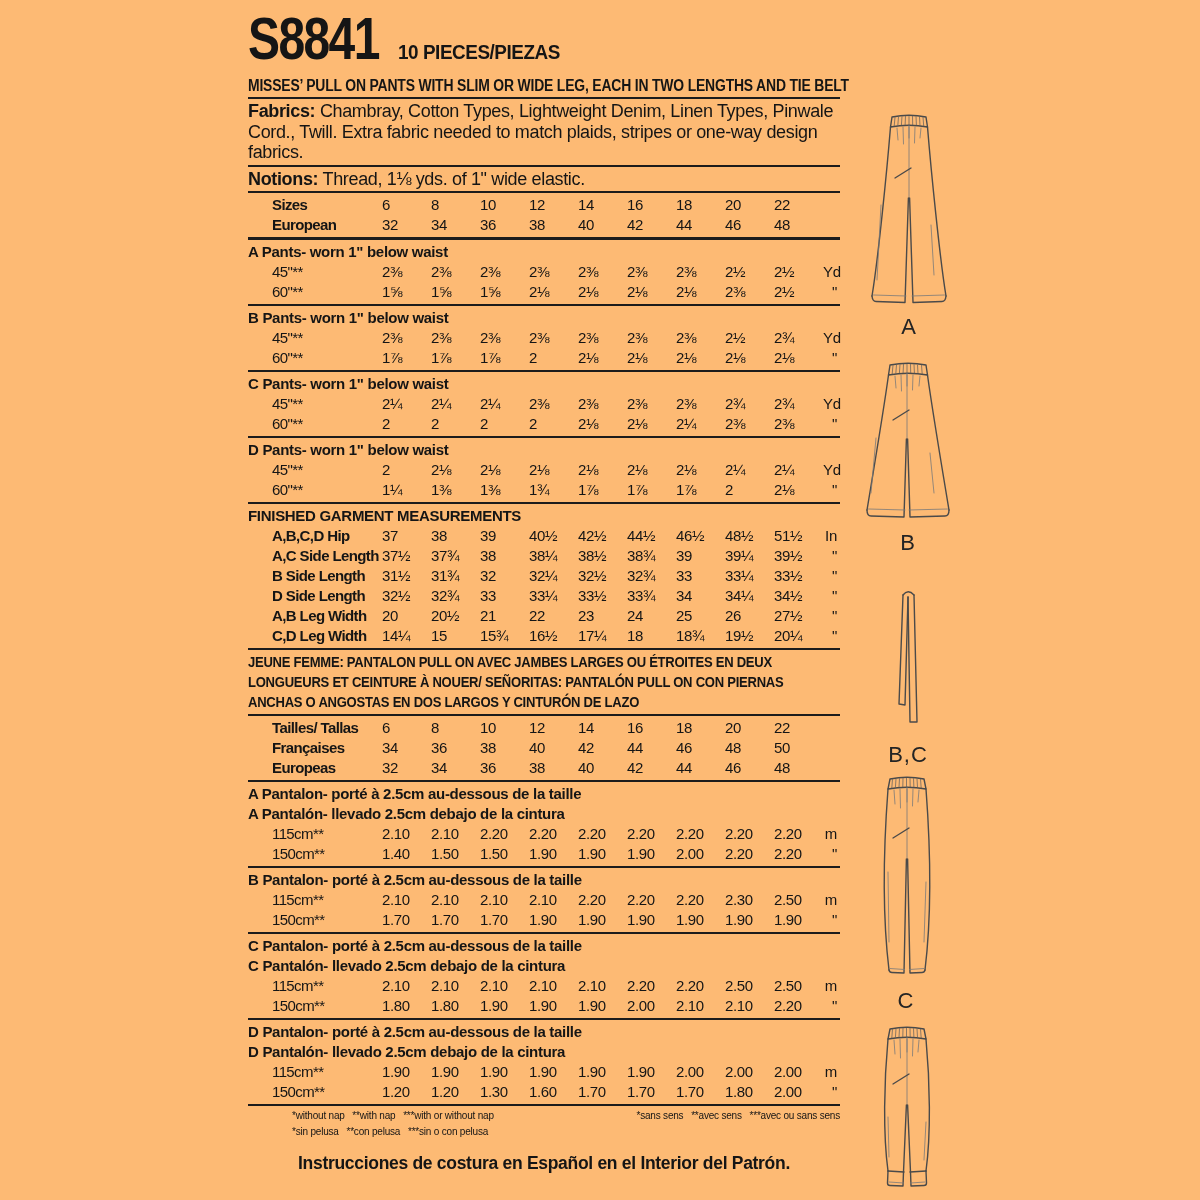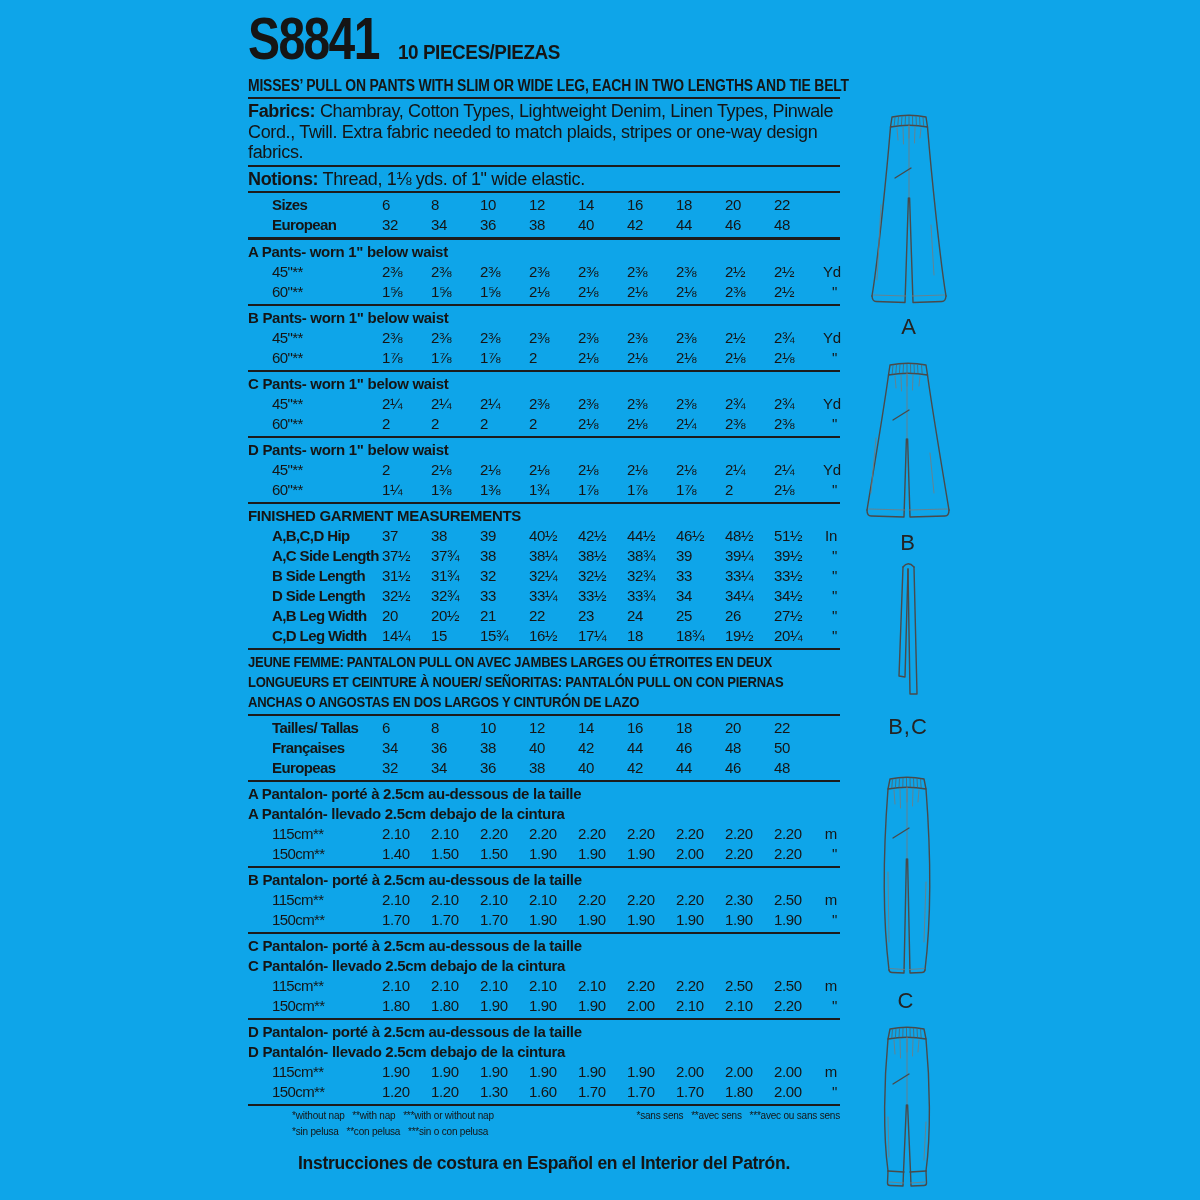--- a/index.html
+++ b/index.html
@@ -1,16 +1,16 @@
 <!DOCTYPE html>
 <html><head>
 <meta charset="utf-8">
 <style>
   html,body{margin:0;padding:0;background:#ffffff;}
-  .sheet{position:relative;width:1200px;height:1200px;background:#0ea5e9;overflow:hidden;
+  .sheet{position:relative;width:1200px;height:1200px;background:#fdba74;overflow:hidden;
          font-family:"Liberation Sans",sans-serif;color:#151515;}
   .main{position:absolute;left:248px;top:4px;width:592px;}
   .brand-row{display:flex;align-items:flex-end;height:64px;}
   .pattern-no{font-size:60px;font-weight:700;letter-spacing:-2px;line-height:58px;
               display:inline-block;transform:scaleX(.8);transform-origin:0 100%;}
   .pieces{font-size:21px;font-weight:700;letter-spacing:-0.5px;margin-left:-14px;padding-bottom:4px;
           display:inline-block;transform:scaleX(.9);transform-origin:0 100%;white-space:nowrap;}
   .cond{display:inline-block;transform:scaleX(.87);transform-origin:0 50%;white-space:nowrap;}
   .title{font-size:16px;font-weight:700;margin-top:9px;line-height:18px;letter-spacing:-0.2px;}
   .rule{height:2px;background:#1c1c1c;margin:2px 0;}
@@ -526,21 +526,21 @@
       <path class="ln" d="M5,152 Q5,158 9,158 L42,159 L44.4,81"></path>
       <path class="thin" d="M6.5,151 L43,152"></path>
       <path class="ln" d="M65.5,17 C70,50 82,122 87,152"></path>
       <path class="ln" d="M87,152 Q87,158 83,158 L48,159 L45.6,81"></path>
       <path class="thin" d="M85.5,151 L47,152"></path>
       <path class="thin" d="M14,80 L9,135 M68,95 L72,135"></path>
     </svg>
     <div class="fig-label">B</div>
   </div>
 
-  <div class="fig" style="left:888px;top:560px;width:40px;">
+  <div class="fig" style="left:888px;top:588px;width:40px;">
     <svg width="30" height="152" viewBox="0 0 28 152">
       <path class="ln" d="M9,7 L5,116 L11,117 L14,9"></path>
       <path class="ln" d="M14,9 L16,134 L23,134 L20,7"></path>
       <path class="ln" d="M9,7 Q14,0.5 20,7"></path>
     </svg>
     <div class="fig-label">B,C</div>
   </div>
 
   <div class="fig" style="left:860px;top:772px;width:92px;">
     <svg width="88" height="214" viewBox="0 0 84 214">

